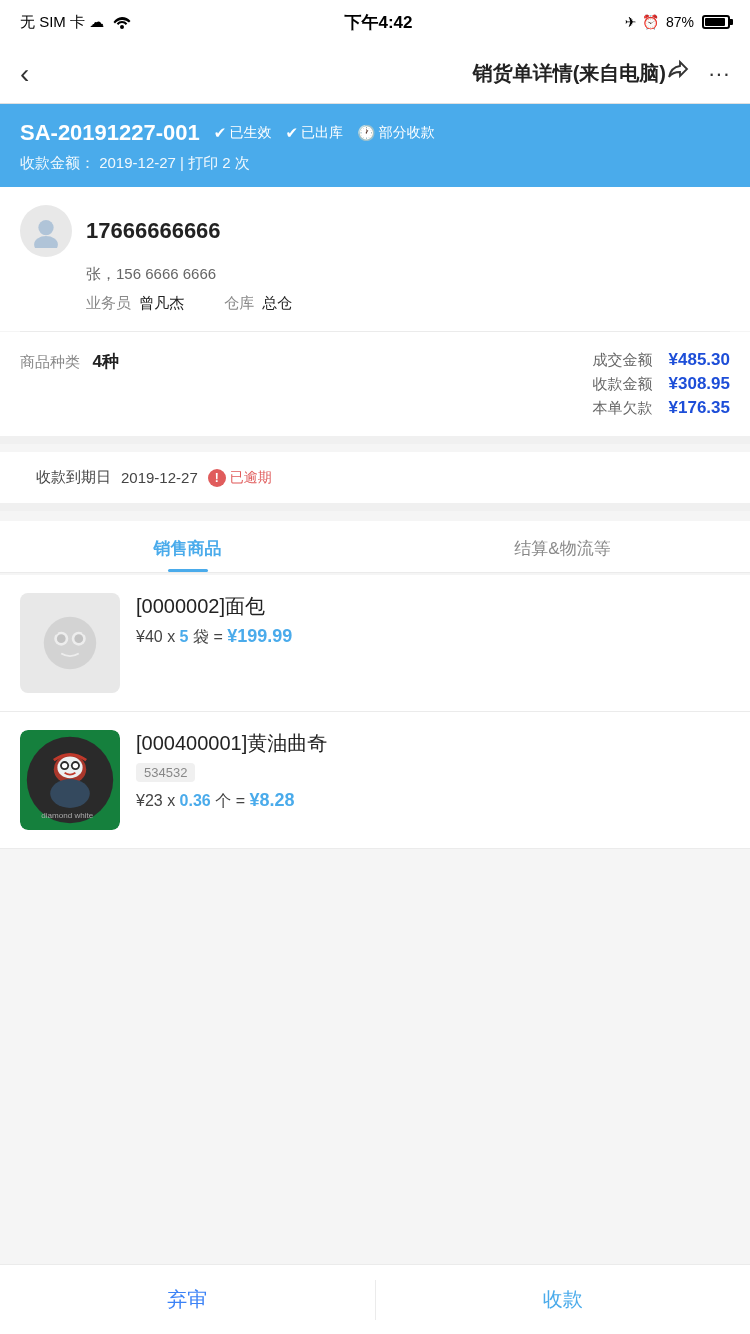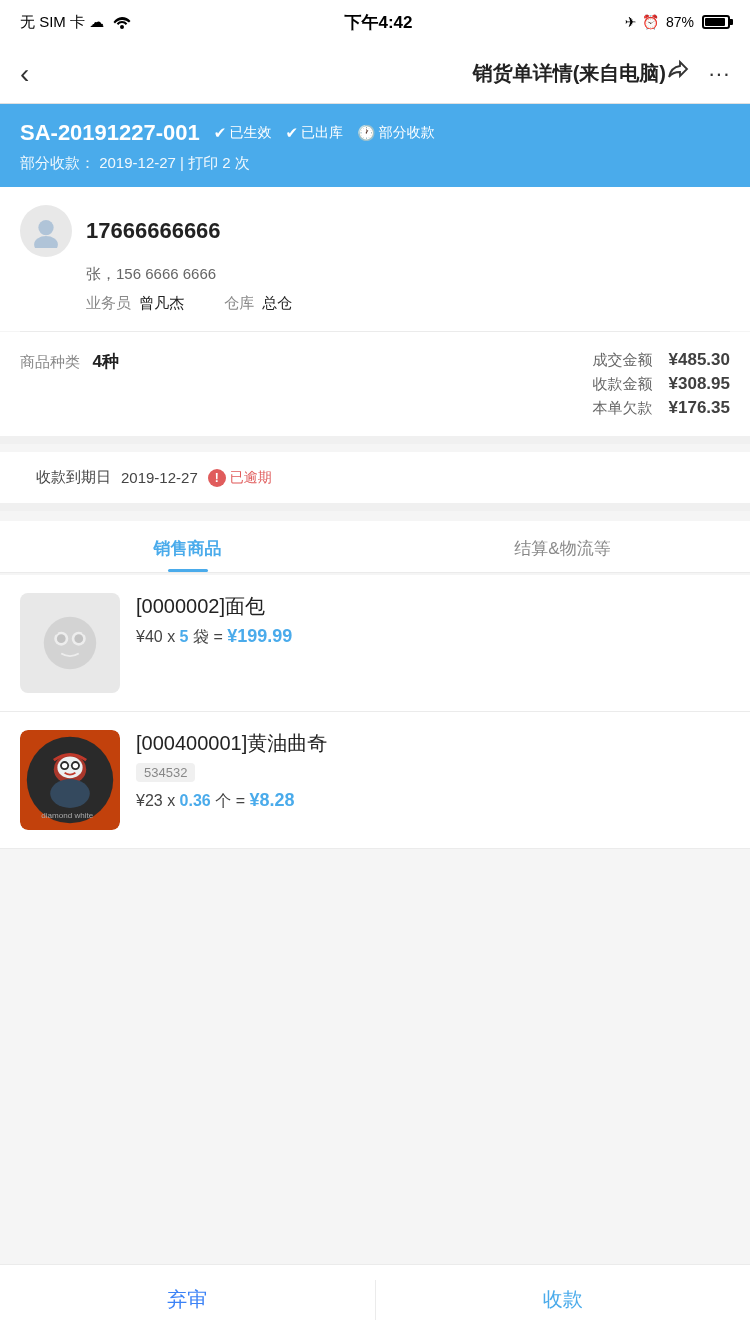--- a/index.html
+++ b/index.html
@@ -183,21 +183,21 @@
       gap: 4px;
     }
     .stats-row {
       display: flex;
       justify-content: flex-end;
       align-items: center;
       gap: 16px;
       font-size: 15px;
     }
     .stats-row .label { color: #666; }
-    .stats-row .amount { color: #404040; font-weight: 600; font-size: 17px; }
+    .stats-row .amount { color: #1d4ed8; font-weight: 600; font-size: 17px; }
 
     
     .due-date-section {
       background: #fff;
       padding: 16px 36px;
       font-size: 15px;
       color: #444;
       display: flex;
       align-items: center;
       gap: 10px;
@@ -377,21 +377,21 @@
     <span class="status-badge">
       <span class="check">✔</span>
       <span>已出库</span>
     </span>
     <span class="status-badge">
       <span class="check">🕐</span>
       <span>部分收款</span>
     </span>
   </div>
   <div class="header-date">
-    <span>部分收款：</span>
+    <span>收款金额：</span>
     <span>2019-12-27</span>
     <span> | 打印 </span>
     <span>2</span>
     <span> 次</span>
   </div>
 </div>
 
 <div class="customer-section">
   <div class="customer-row">
     <div class="avatar">
@@ -492,21 +492,21 @@
         <span>袋</span>
         <span> = </span>
         <span class="total">¥199.99</span>
       </div>
     </div>
   </div>
 
   <div class="product-item">
     <div class="product-thumb">
 
-      <div style="width:100px;height:100px;border-radius:8px;overflow:hidden;background:#c2410c;display:flex;align-items:center;justify-content:center;">
+      <div style="width:100px;height:100px;border-radius:8px;overflow:hidden;background:#15803d;display:flex;align-items:center;justify-content:center;">
         <svg width="90" height="90" viewBox="0 0 100 100">
           <circle cx="50" cy="50" r="48" fill="#2a2a2a"></circle>
 
           <ellipse cx="50" cy="38" rx="18" ry="16" fill="#c0392b" opacity="0.85"></ellipse>
           <ellipse cx="50" cy="36" rx="14" ry="12" fill="#ecf0f1"></ellipse>
           <circle cx="44" cy="34" r="5" fill="#2a2a2a"></circle>
           <circle cx="56" cy="34" r="5" fill="#2a2a2a"></circle>
           <circle cx="44" cy="34" r="3" fill="#fff"></circle>
           <circle cx="56" cy="34" r="3" fill="#fff"></circle>
           <path d="M44 42 Q50 46 56 42" stroke="#c0392b" stroke-width="2" fill="none"></path>

